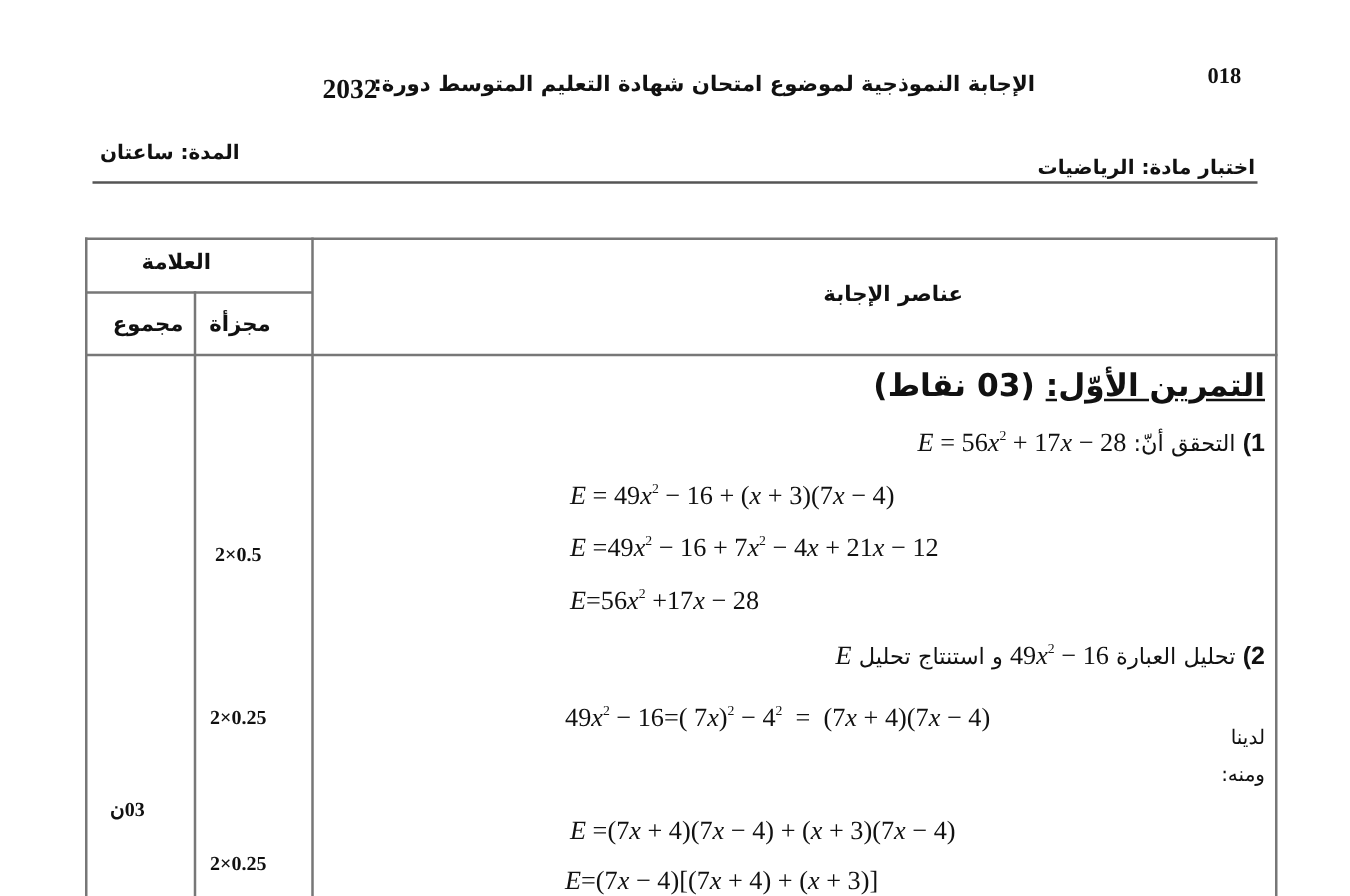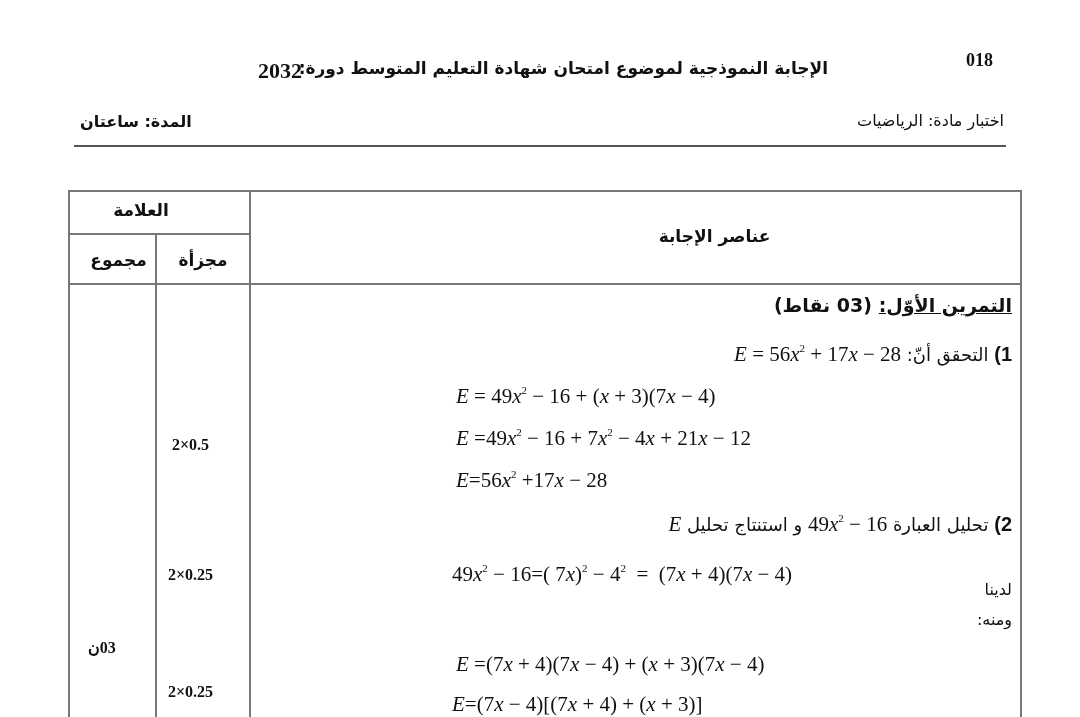--- a/index.html
+++ b/index.html
@@ -11,30 +11,30 @@
     .abs { position: absolute; }
     .serif { font-family: "Liberation Serif", "DejaVu Serif", serif; }
     .ar { direction: rtl; unicode-bidi: isolate; font-family: "DejaVu Sans", sans-serif; }
     .math { font-family: "Liberation Serif", "DejaVu Serif", serif; font-size: 21px; white-space: nowrap; direction: ltr; unicode-bidi: isolate; }
     .math i { font-style: italic; }
     .math sup { font-size: 11px; vertical-align: 9px; line-height: 0; }
 
     .code { left: 966px; top: 50px; font-size: 18px; font-weight: bold; }
     .title { right: 252px; top: 58px; font-size: 17px; font-weight: bold; white-space: nowrap; }
     .year { left: 258px; top: 58px; font-size: 22px; font-weight: bold; }
-    .subject { right: 76px; top: 111px; font-size: 16px; font-weight: normal; white-space: nowrap; }
+    .subject { right: 76px; top: 124px; font-size: 16px; font-weight: bold; white-space: nowrap; }
     .duration { left: 80px; top: 112px; font-size: 16px; font-weight: bold; white-space: nowrap; }
     .rule { left: 74px; top: 145px; width: 932px; height: 2px; background: #555; }
 
     .tline-h { height: 2px; background: #777; }
     .tline-v { width: 2px; background: #777; }
 
     .hdr { font-weight: bold; font-size: 17px; text-align: center; }
     .mark { font-family: "Liberation Serif", serif; font-weight: bold; font-size: 16px; white-space: nowrap; }
-    .ex-title { right: 68px; top: 294px; font-size: 19px; font-weight: bold; white-space: nowrap; }
+    .ex-title { right: 68px; top: 294px; font-size: 25px; font-weight: bold; white-space: nowrap; }
     .ex-title .u { text-decoration: underline; }
     .q-line { right: 68px; font-size: 18px; white-space: nowrap; }
     .q-line b { font-family: "Liberation Sans", sans-serif; font-size: 20px; }
   </style>
 </head>
 <body>
 
 <div class="abs serif code">018</div>
 <div class="abs ar title">الإجابة النموذجية لموضوع امتحان شهادة التعليم المتوسط دورة:</div>
 <div class="abs serif year">2032</div>
@@ -45,21 +45,21 @@
 <div>
   <div class="abs tline-h" style="left:68px; top:190px; width:954px;"></div>
   <div class="abs tline-h" style="left:68px; top:233px; width:182px;"></div>
   <div class="abs tline-h" style="left:68px; top:283px; width:954px;"></div>
   <div class="abs tline-v" style="left:68px; top:190px; height:527px;"></div>
   <div class="abs tline-v" style="left:155px; top:233px; height:484px;"></div>
   <div class="abs tline-v" style="left:249px; top:190px; height:527px;"></div>
   <div class="abs tline-v" style="left:1020px; top:190px; height:527px;"></div>
 
   <div class="abs ar hdr" style="left:70px; top:200px; width:142px;">العلامة</div>
-  <div class="abs ar hdr" style="left:157px; top:250px; width:92px;">مجزأة</div>
+  <div class="abs ar hdr" style="left:146px; top:250px; width:92px;">مجزأة</div>
   <div class="abs ar hdr" style="left:70px; top:250px; width:97px;">مجموع</div>
   <div class="abs ar hdr" style="left:251px; top:226px; width:927px;">عناصر الإجابة</div>
 
   <div class="abs mark" style="left:172px; top:436px;">2×0.5</div>
   <div class="abs mark" style="left:168px; top:566px;">2×0.25</div>
   <div class="abs mark" style="left:168px; top:683px;">2×0.25</div>
   <div class="abs mark ar" style="left:88px; top:638px;">03ن</div>
 </div>
 
 <div class="abs ar ex-title">

